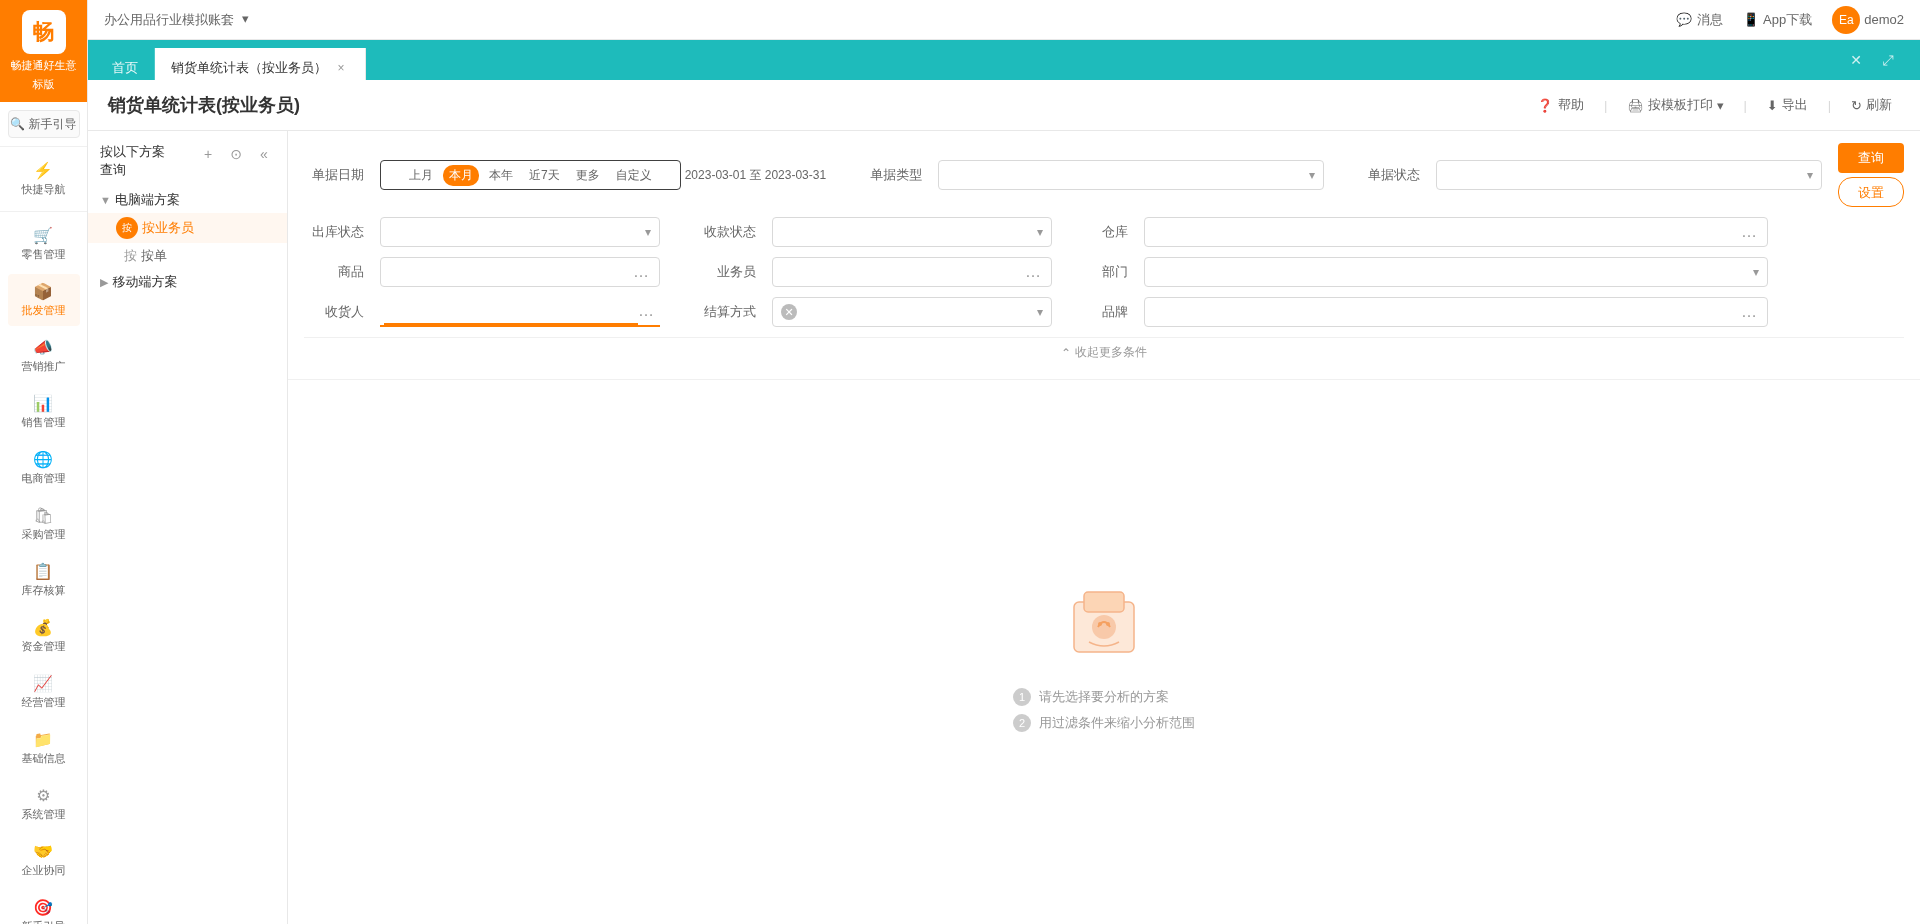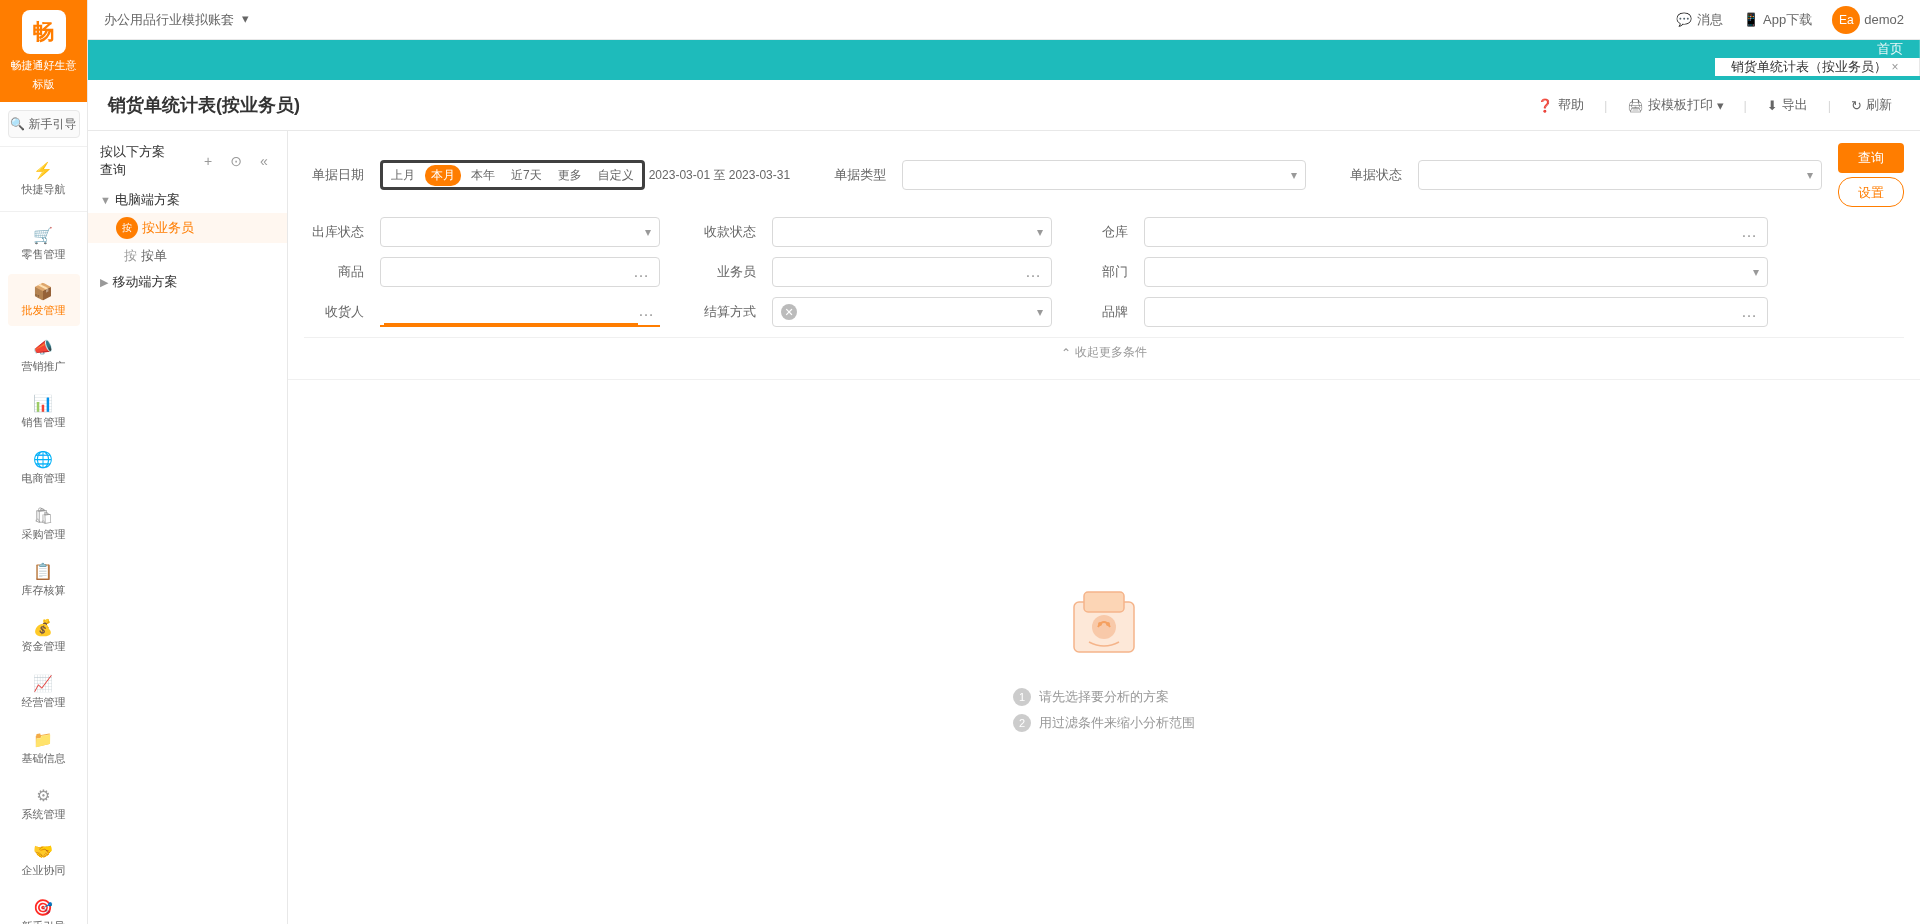--- a/index.html
+++ b/index.html
@@ -31,22 +31,22 @@
     
     .topbar { height: 40px; background: #fff; border-bottom: 1px solid #e8e8e8; display: flex; align-items: center; padding: 0 16px; justify-content: space-between; }
     .topbar-left { display: flex; align-items: flex-start; gap: 8px; }
     .topbar-title { font-size: 13px; color: #666; }
     .topbar-dropdown { font-size: 13px; color: #666; cursor: pointer; }
     .topbar-right { display: flex; align-items: center; gap: 20px; }
     .topbar-right-item { display: flex; align-items: center; gap: 4px; font-size: 13px; color: #666; cursor: pointer; }
     .avatar { width: 28px; height: 28px; border-radius: 50%; background: #ff7d00; display: flex; align-items: center; justify-content: center; color: #fff; font-size: 12px; overflow: hidden; }
 
     
-    .tabbar { height: 40px; background: #1ebbbb; display: flex; align-items: flex-end; padding: 0; flex-direction: column; }
-    .tab { display: flex; align-items: center; padding: 0 16px; height: 40px; cursor: pointer; font-size: 13px; color: rgba(255,255,255,0.8); border-right: 1px solid rgba(255,255,255,0.2); }
+    .tabbar { height: 40px; background: #1ebbbb; display: flex; align-items: flex-start; padding: 8px; }
+    .tab { display: flex; align-items: center; padding: 0 16px; height: 40px; cursor: pointer; font-size: 13px; color: rgba(255,255,255,0.8); border-right: 1px solid rgba(255,255,255,0.2); gap: 6px; }
     .tab.active { background: #fff; color: #333; border-right: 1px solid #e8e8e8; }
     .tab .close-btn { width: 16px; height: 16px; display: flex; align-items: center; justify-content: center; border-radius: 50%; font-size: 12px; color: #999; }
     .tab-home { padding: 0 16px; height: 40px; display: flex; align-items: center; font-size: 13px; color: rgba(255,255,255,0.9); cursor: pointer; border-right: 1px solid rgba(255,255,255,0.2); }
     .tabbar-actions { margin-left: auto; display: flex; align-items: center; gap: 8px; padding-right: 12px; }
     .tabbar-action-btn { width: 24px; height: 24px; display: flex; align-items: center; justify-content: center; color: rgba(255,255,255,0.8); cursor: pointer; font-size: 14px; }
 
     
     .page { flex: 1; background: #be185d; overflow: hidden; display: flex; flex-direction: column; }
 
     
@@ -54,42 +54,42 @@
     .page-title { font-size: 18px; font-weight: 600; color: #333; }
     .page-actions { display: flex; align-items: center; gap: 12px; }
     .page-action-btn { display: flex; align-items: center; gap: 4px; font-size: 13px; color: #666; cursor: pointer; padding: 4px 8px; border-radius: 4px; }
     .page-action-divider { color: #d9d9d9; }
 
     
     .page-body { display: flex; flex: 1; overflow: hidden; }
 
     
     .left-panel { width: 200px; background: #fff; border-right: 1px solid #e8e8e8; padding: 12px 0; }
-    .left-panel-header { display: flex; align-items: center; justify-content: space-between; padding: 0 12px 8px; font-size: 13px; color: #333; gap: 31px; }
+    .left-panel-header { display: flex; align-items: flex-start; justify-content: space-between; padding: 0 12px 8px; font-size: 13px; color: #333; gap: 31px; }
     .left-panel-header-actions { display: flex; gap: 6px; }
     .left-panel-action { width: 22px; height: 22px; display: flex; align-items: center; justify-content: center; cursor: pointer; border-radius: 3px; font-size: 14px; color: #999; }
     .tree-item { padding: 4px 12px; cursor: pointer; display: flex; align-items: center; gap: 4px; font-size: 13px; color: #333; }
     .tree-item .tree-arrow { color: #999; font-size: 11px; }
     .tree-item-child { padding: 4px 12px 4px 28px; cursor: pointer; display: flex; align-items: center; gap: 4px; font-size: 13px; color: #333; }
     .tree-item-child.active { color: #ff7d00; background: #fff7f0; }
     .tree-circle { width: 22px; height: 22px; border-radius: 50%; background: #ff7d00; display: flex; align-items: center; justify-content: center; color: #fff; font-size: 10px; }
     .tree-item-child2 { padding: 4px 12px 4px 36px; cursor: pointer; display: flex; align-items: center; gap: 4px; font-size: 13px; color: #666; }
 
     
     .right-panel { flex: 1; background: #fff; padding: 0; display: flex; flex-direction: column; overflow: hidden; }
 
     
     .filter-area { padding: 12px 16px; border-bottom: 1px solid #f0f0f0; }
     .filter-row { display: flex; align-items: center; gap: 16px; margin-bottom: 10px; }
     .filter-row:last-child { margin-bottom: 0; }
     .filter-label { width: 60px; font-size: 13px; color: #666; text-align: right; flex-shrink: 0; }
     .filter-dots { color: #999; cursor: pointer; font-size: 16px; letter-spacing: 2px; }
     .filter-dropdown-arrow { color: #999; font-size: 12px; }
 
-    .date-filter { display: flex; align-items: center; gap: 4px; height: 30px; border: 3px solid #404040; border-radius: 4px; padding: 0 2px; }
+    .date-filter { display: flex; align-items: center; gap: 4px; height: 30px; border: 1px solid #404040; border-radius: 4px; padding: 0 22px; }
     .date-btn { padding: 2px 6px; font-size: 12px; color: #666; cursor: pointer; border-radius: 3px; white-space: nowrap; }
     .date-btn.active { background: #ff7d00; color: #fff; border-radius: 10px; }
     .date-range { font-size: 12px; color: #666; white-space: nowrap; }
 
     .collapse-bar { display: flex; justify-content: center; align-items: center; padding: 6px; cursor: pointer; color: #999; font-size: 12px; gap: 4px; border-top: 1px solid #f0f0f0; margin-top: 4px; }
 
     
     .query-btn { background: #ff7d00; color: #fff; border: none; padding: 6px 20px; border-radius: 4px; font-size: 13px; cursor: pointer; height: 30px; }
     .settings-btn { background: #fff; color: #ff7d00; border: 1px solid #ff7d00; padding: 6px 16px; border-radius: 14px; font-size: 13px; cursor: pointer; height: 30px; }
 

